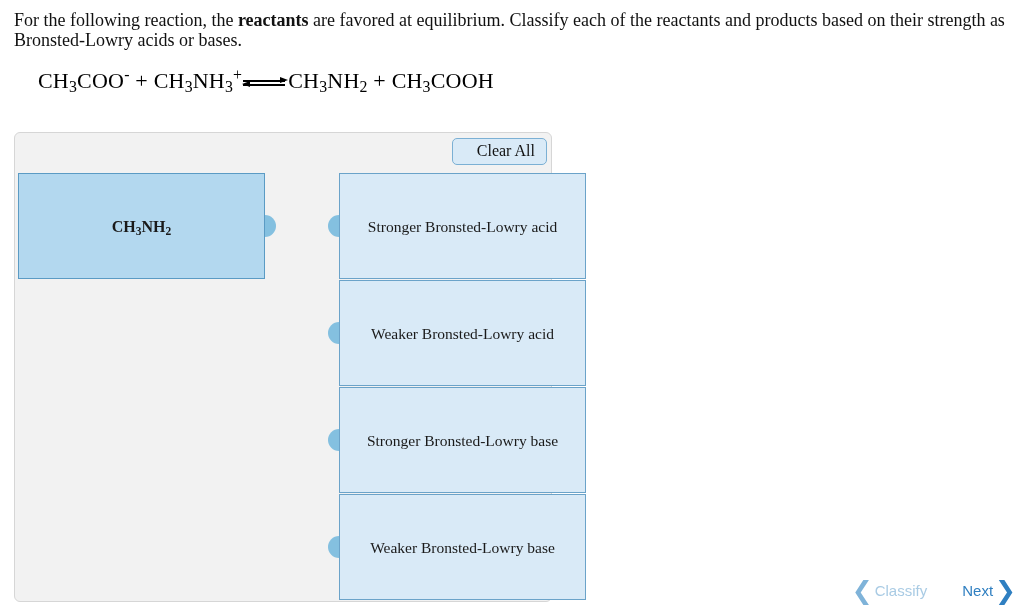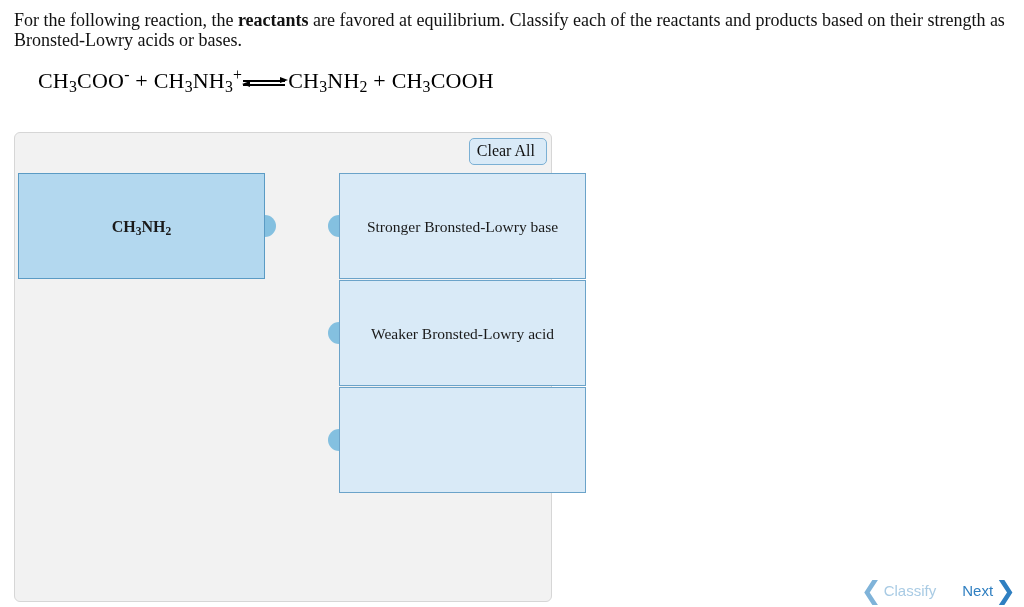--- a/index.html
+++ b/index.html
@@ -99,21 +99,21 @@
     top: 5px;
     height: 34px;
   }
   #clear-all-btn {
     font-family: "Liberation Serif", "DejaVu Serif", serif;
     font-size: 16px;
     color: #111;
     background: #d9eaf7;
     border: 1px solid #7bb0d4;
     border-radius: 5px;
-    padding: 3px 11px 4px 7px;
+    padding: 3px 11px 4px 24px;
     cursor: pointer;
     line-height: 1.15;
   }
 
   .column {
     position: absolute;
     top: 40px;
     width: 214px;
   }
   #left-column  { left: 3px; }
@@ -190,21 +190,21 @@
   }
   .pager-btn {
     display: flex;
     align-items: center;
     gap: 2px;
     font-size: 15px;
     cursor: pointer;
     user-select: none;
   }
   .pager-btn.prev { color: #a9cbe4; }
-  .pager-btn.next { color: #2f7fc1; }
+  .pager-btn.next { color: #2f7fc1; margin-left: 9px; }
   .chev {
     font-size: 25px;
     line-height: 1;
     font-weight: bold;
     font-family: "DejaVu Sans", sans-serif;
   }
   .pager-btn.prev .chev { color: #7fb3d9; }
   .pager-btn.next .chev { color: #2f7fc1; }
 </style>
 </head>
@@ -232,33 +232,38 @@
       <span class="connector on-right"></span>
     </div>
 
 
 
 
   </div>
 
   <div class="column" id="right-column">
 
+    <div class="tile">
+      <span class="connector on-left"></span>
+      <span class="tile-text">Stronger Bronsted-Lowry acid</span>
+    </div>
+
+    <div class="tile">
+      <span class="connector on-left"></span>
+      <span class="tile-text">Weaker Bronsted-Lowry acid</span>
+    </div>
 
     <div class="tile">
       <span class="connector on-left"></span>
       <span class="tile-text">Stronger Bronsted-Lowry base</span>
     </div>
 
     <div class="tile">
       <span class="connector on-left"></span>
-      <span class="tile-text">Weaker Bronsted-Lowry acid</span>
-    </div>
-
-    <div class="tile">
-      <span class="connector on-left"></span>
+      <span class="tile-text">Weaker Bronsted-Lowry base</span>
     </div>
 
   </div>
 </div>
 
 <div id="pager">
   <div class="pager-btn prev">
     <span class="chev">❮</span>
     <span>Classify</span>
   </div>

